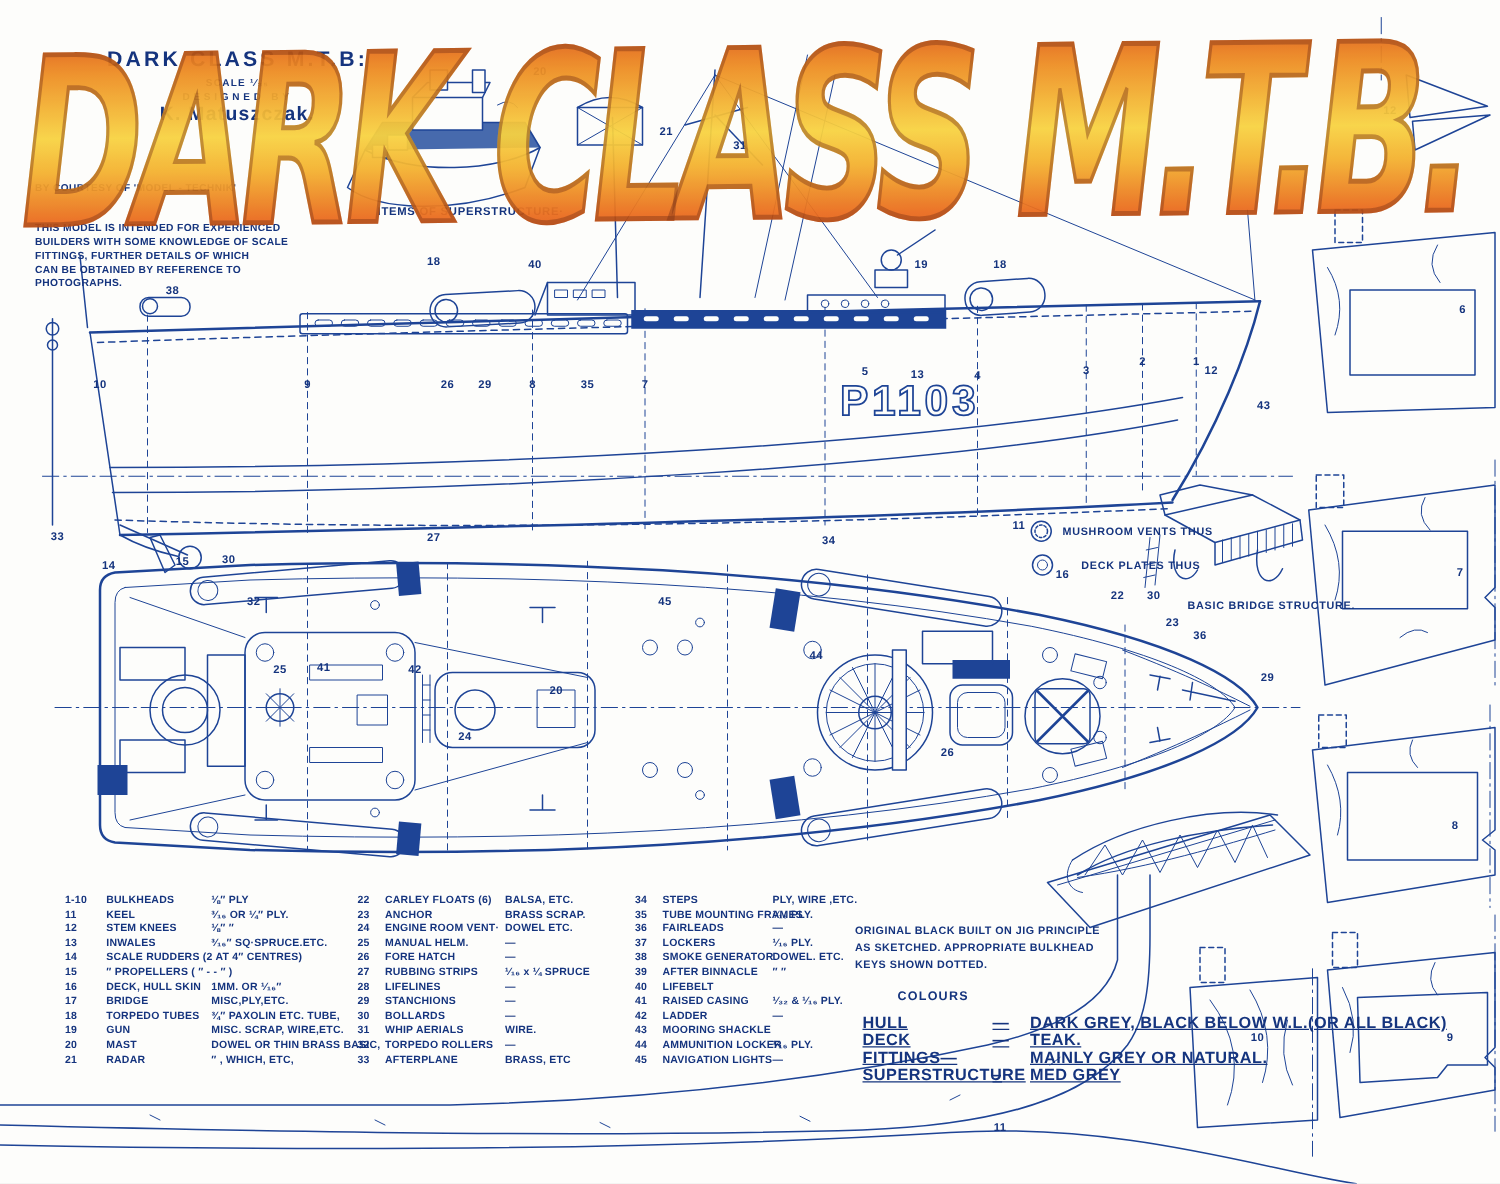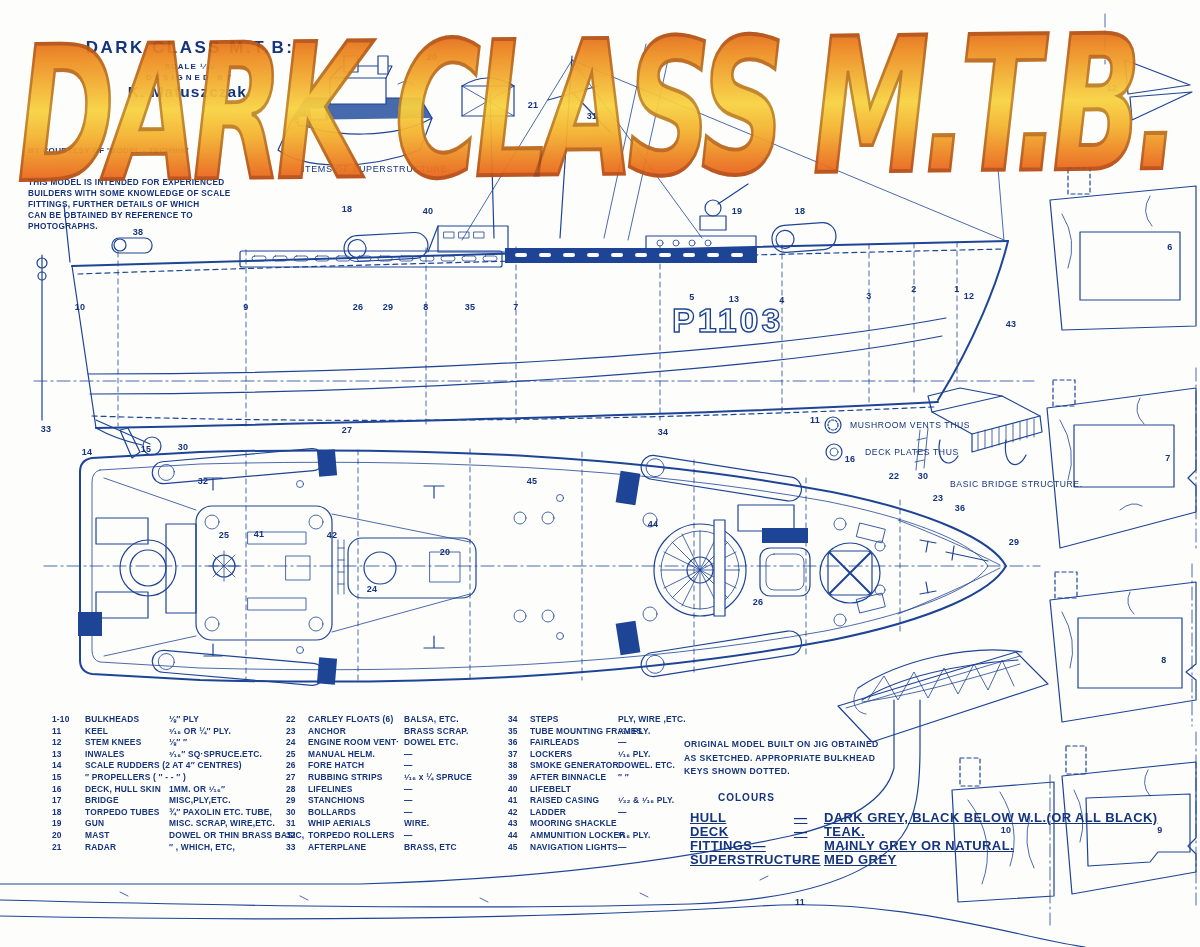--- a/index.html
+++ b/index.html
@@ -4,21 +4,21 @@
 <style>
   html,body{margin:0;padding:0;background:#e8e8e4;}
   #page{position:relative;width:1200px;height:947px;background:#fdfdfb;overflow:hidden;
         font-family:"Liberation Sans",sans-serif;}
   svg{position:absolute;left:0;top:0;z-index:1;}
   .ln{fill:none;stroke:#1e4496;stroke-width:1.2;stroke-linecap:round;stroke-linejoin:round;}
   .t{stroke-width:.8;} .k{stroke-width:2;} .fl{fill:#1e4496;stroke:none;}
   .wfl{fill:#fdfdfb;}
   .dash{stroke-dasharray:5 4;} .dd{stroke-dasharray:13 4 2 4;} .key{stroke-dasharray:4 3;}
   .layer{position:absolute;left:0;top:0;width:1200px;height:947px;z-index:2;}
-  .btxt{position:absolute;color:#15347e;font-weight:normal;white-space:nowrap;}
+  .btxt{position:absolute;color:#15347e;font-weight:bold;white-space:nowrap;}
   .callout-layer{position:absolute;left:0;top:0;width:1200px;height:947px;z-index:3;pointer-events:none;}
   .callout{position:absolute;transform:translate(-50%,-50%);color:#15347e;font-weight:bold;
            font-size:9px;letter-spacing:.3px;white-space:nowrap;}
   #big-title{position:absolute;left:16px;top:22px;width:1180px;z-index:4;pointer-events:none;
       font-family:"DejaVu Sans",sans-serif;font-style:italic;font-weight:900;
       font-size:118px;line-height:118px;letter-spacing:-7px;white-space:nowrap;
       transform:rotate(-0.6deg) scaleY(1.58);transform-origin:0 0;opacity:.94;
       background:linear-gradient(180deg,#d94d14 0%,#ee8c22 20%,#f8d341 48%,#f4b02e 63%,#ea6c1d 83%,#d94d14 100%);
       -webkit-background-clip:text;background-clip:text;color:transparent;
       -webkit-text-stroke:2.5px rgba(115,38,10,.42);}
@@ -601,21 +601,21 @@
   </div>
 
   <div class="prow">
     <span>45</span>
     <span>NAVIGATION LIGHTS</span>
     <span>—</span>
   </div>
 </div>
 
 <div class="jignote">
-      <span>ORIGINAL MODEL BUILT ON JIG OBTAINED</span>
+      <span>ORIGINAL BLACK BUILT ON JIG PRINCIPLE</span>
       <span>AS SKETCHED. APPROPRIATE BULKHEAD</span>
       <span>KEYS SHOWN DOTTED.</span>
     </div>
 
 <div class="colours">
   <div class="head">COLOURS</div>
   <div>
   <div class="crow">
     <span>HULL</span>
     <span>—</span>

